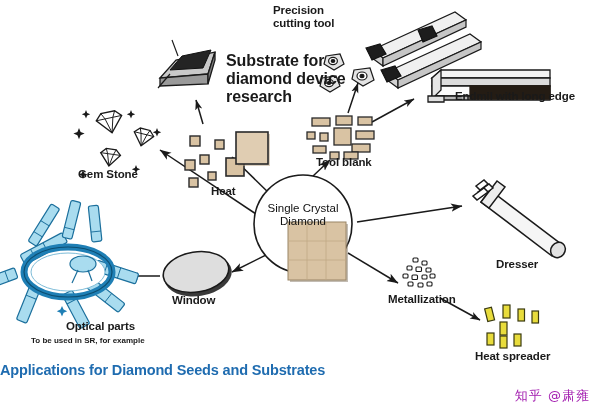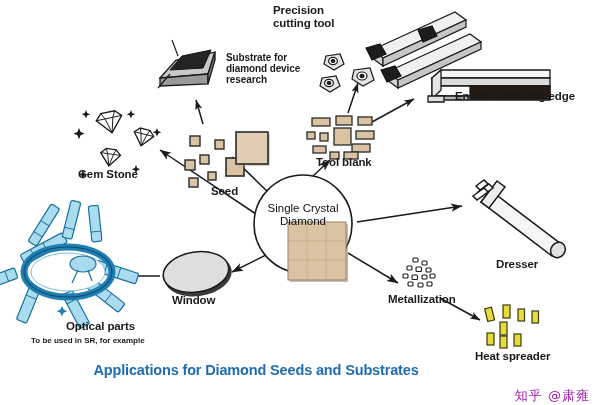--- a/index.html
+++ b/index.html
@@ -35,21 +35,20 @@
     color: #1a1a1a;
     font-weight: bold;
     font-size: 8px;
     line-height: 1.15;
   }
   #title {
     position: absolute;
     left: 0;
     width: 512px;
     top: 362px;
-    text-align: center;
     color: #1f6cb0;
     font-size: 14.5px;
     font-weight: bold;
     letter-spacing: -0.15px;
   }
   #watermark {
     position: absolute;
     right: 10px;
     bottom: 0;
     color: #a21caf;
@@ -312,34 +311,34 @@
     </g>
 
     <g fill="#1f7fb5">
       <path d="M62,306 l1.6,3.6 l3.6,1.6 l-3.6,1.6 l-1.6,3.6 l-1.6,-3.6 l-3.6,-1.6 l3.6,-1.6 Z"></path>
     </g>
   </svg>
 
   <div class="center-text">Single Crystal
 Diamond</div>
 
-  <div class="lbl" style="left:226px; top:52px; font-size:10px;">Substrate for
+  <div class="lbl" style="left:226px; top:52px; font-size:16px;">Substrate for
 diamond device
 research</div>
 
   <div class="lbl" style="left:273px; top:4px; font-size:11.5px;">Precision
 cutting tool</div>
 
   <div class="lbl" style="left:415px; top:90px; font-size:11.5px;padding-left:40px;">Endmil with long edge</div>
 
   <div class="lbl" style="left:316px; top:156px; font-size:11.5px;">Tool blank</div>
 
   <div class="lbl" style="left:78px; top:168px; font-size:11.5px;">Gem Stone</div>
 
-  <div class="lbl" style="left:211px; top:185px; font-size:11.5px;">Seed</div>
+  <div class="lbl" style="left:211px; top:185px; font-size:11.5px;">Heat</div>
 
   <div class="lbl" style="left:474px; top:258px; font-size:11.5px;padding-left:22px;">Dresser</div>
 
   <div class="lbl" style="left:388px; top:293px; font-size:11.5px;">Metallization</div>
 
   <div class="lbl" style="left:475px; top:350px; font-size:11.5px;">Heat spreader</div>
 
   <div class="lbl" style="left:172px; top:294px; font-size:11.5px;">Window</div>
 
   <div class="lbl" style="left:26px; top:320px; font-size:11.5px;margin-left:40px;">Optical parts</div>

